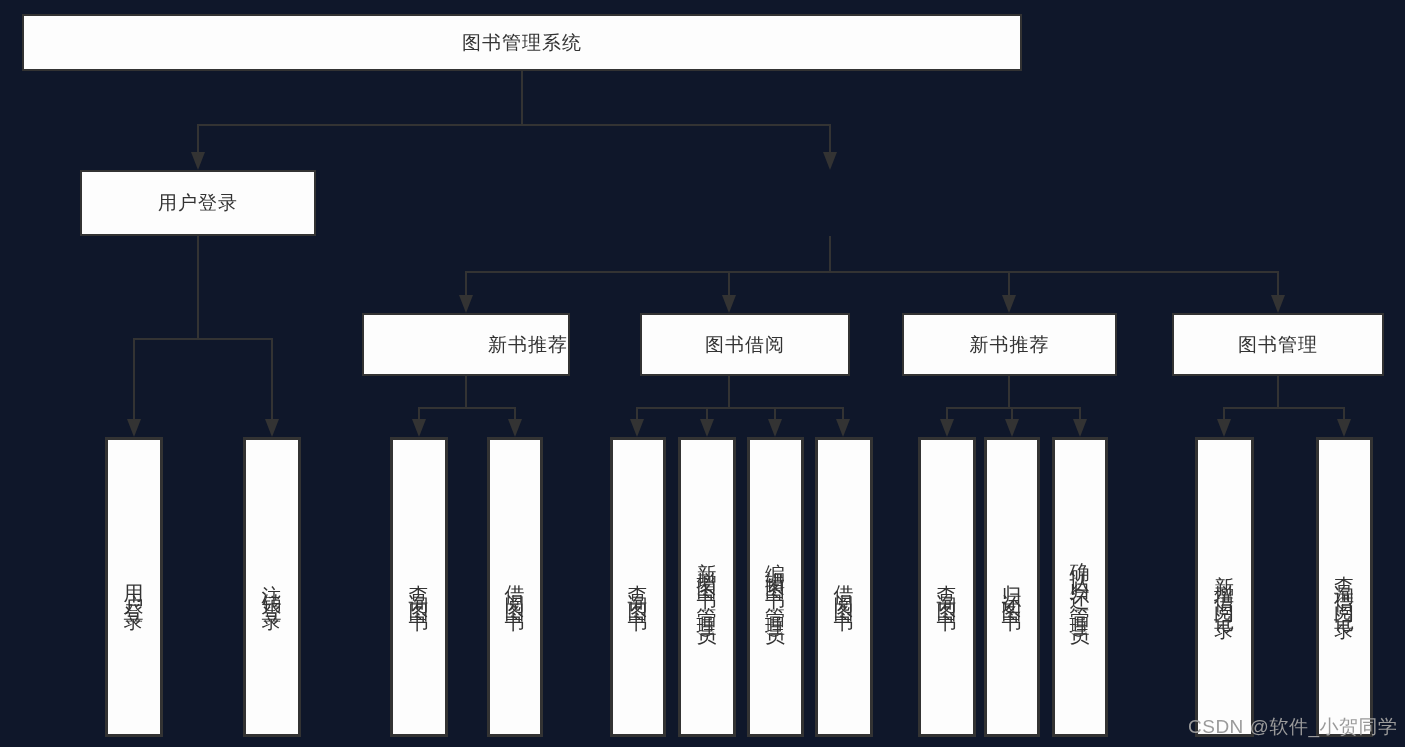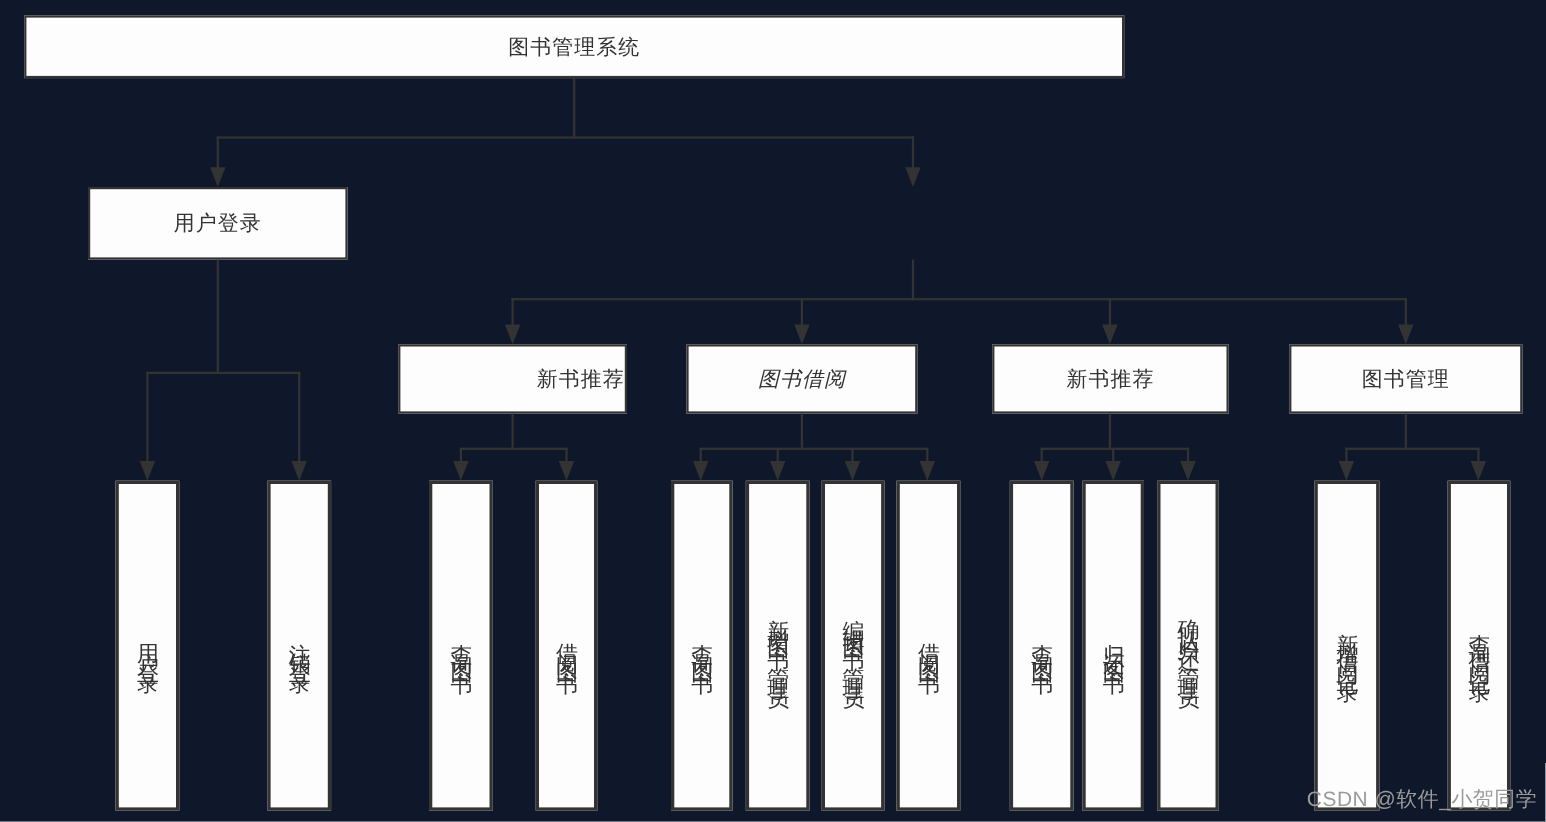--- a/index.html
+++ b/index.html
@@ -88,21 +88,21 @@
   <div class="ln" style="left:728px; top:271px; width:2px; height:26px;"></div>
   <div class="arr" style="left:722px; top:295px;"></div>
   <div class="ln" style="left:1008px; top:271px; width:2px; height:26px;"></div>
   <div class="arr" style="left:1002px; top:295px;"></div>
   <div class="ln" style="left:1277px; top:271px; width:2px; height:26px;"></div>
   <div class="arr" style="left:1271px; top:295px;"></div>
 
   <div class="node" style="left:362px; top:313px; width:208px; height:63px;justify-content:flex-end;">
     <span>新书推荐</span>
   </div>
-  <div class="node" style="left:624px; top:313px; width:210px; height:63px;font-style:italic;">
+  <div class="node" style="left:640px; top:313px; width:210px; height:63px;">
     <span>图书借阅</span>
   </div>
   <div class="node" style="left:902px; top:313px; width:215px; height:63px;">
     <span>新书推荐</span>
   </div>
   <div class="node" style="left:1172px; top:313px; width:212px; height:63px;">
     <span>图书管理</span>
   </div>
 
   <div class="ln" style="left:465px; top:376px; width:2px; height:33px;"></div>

